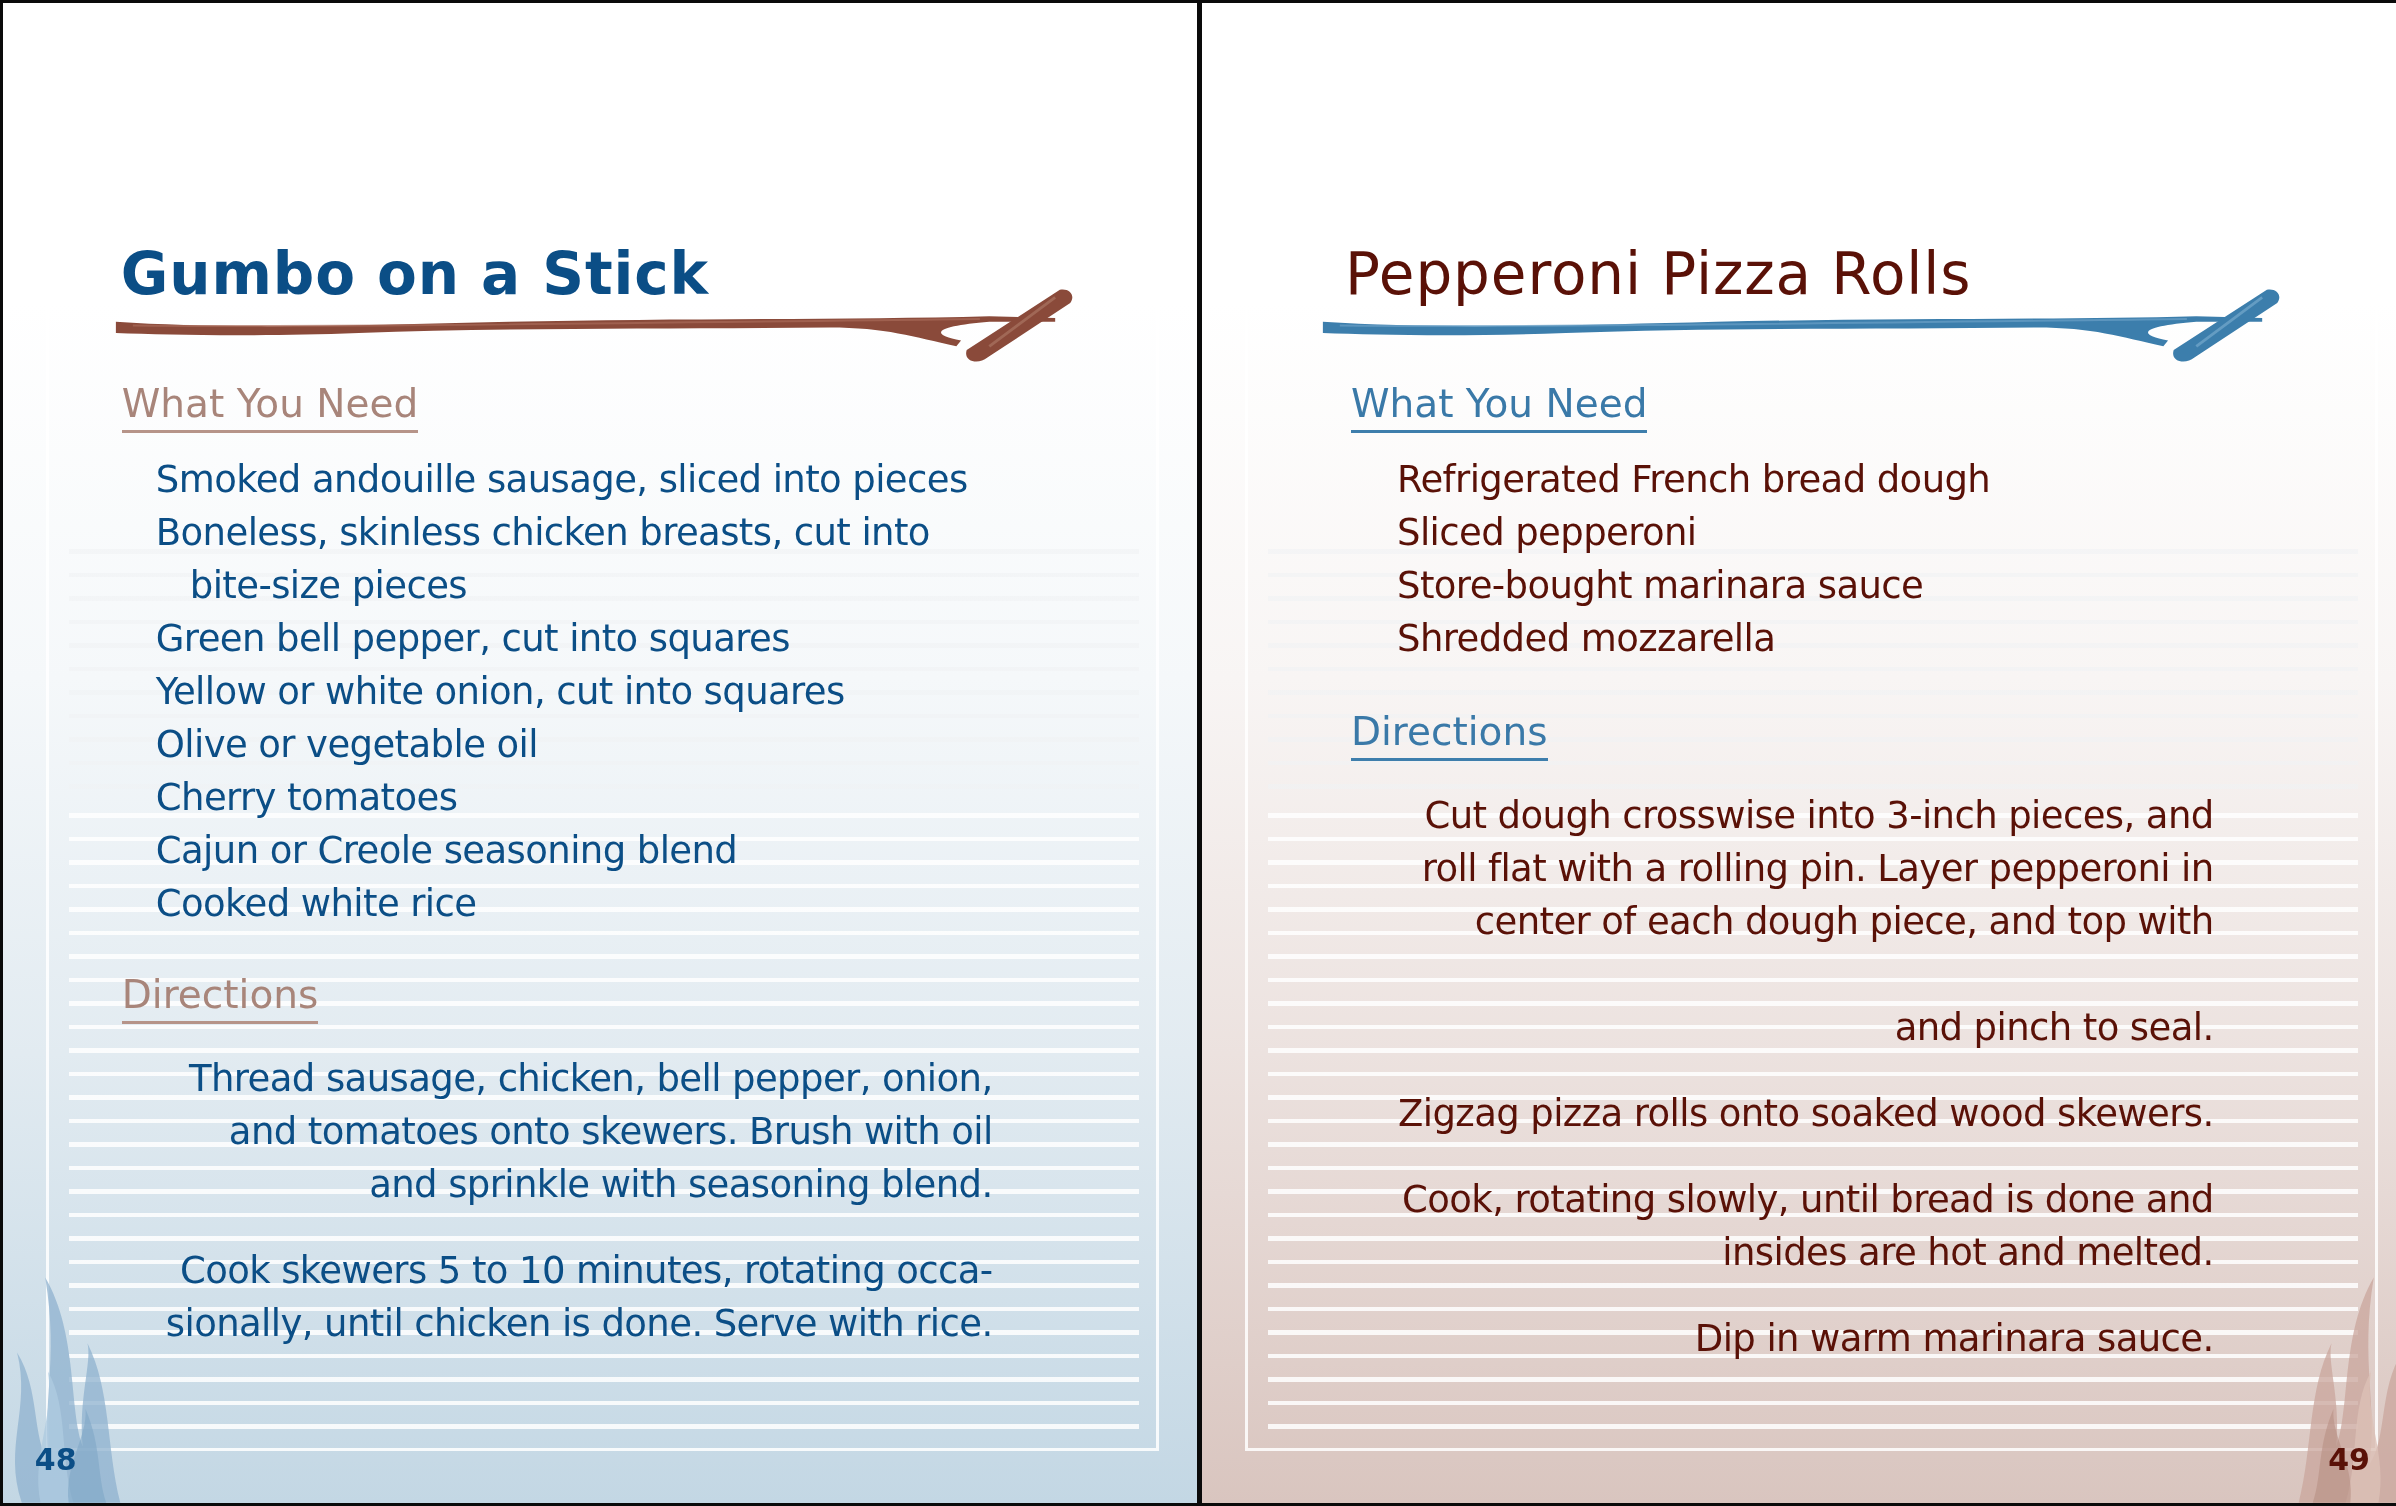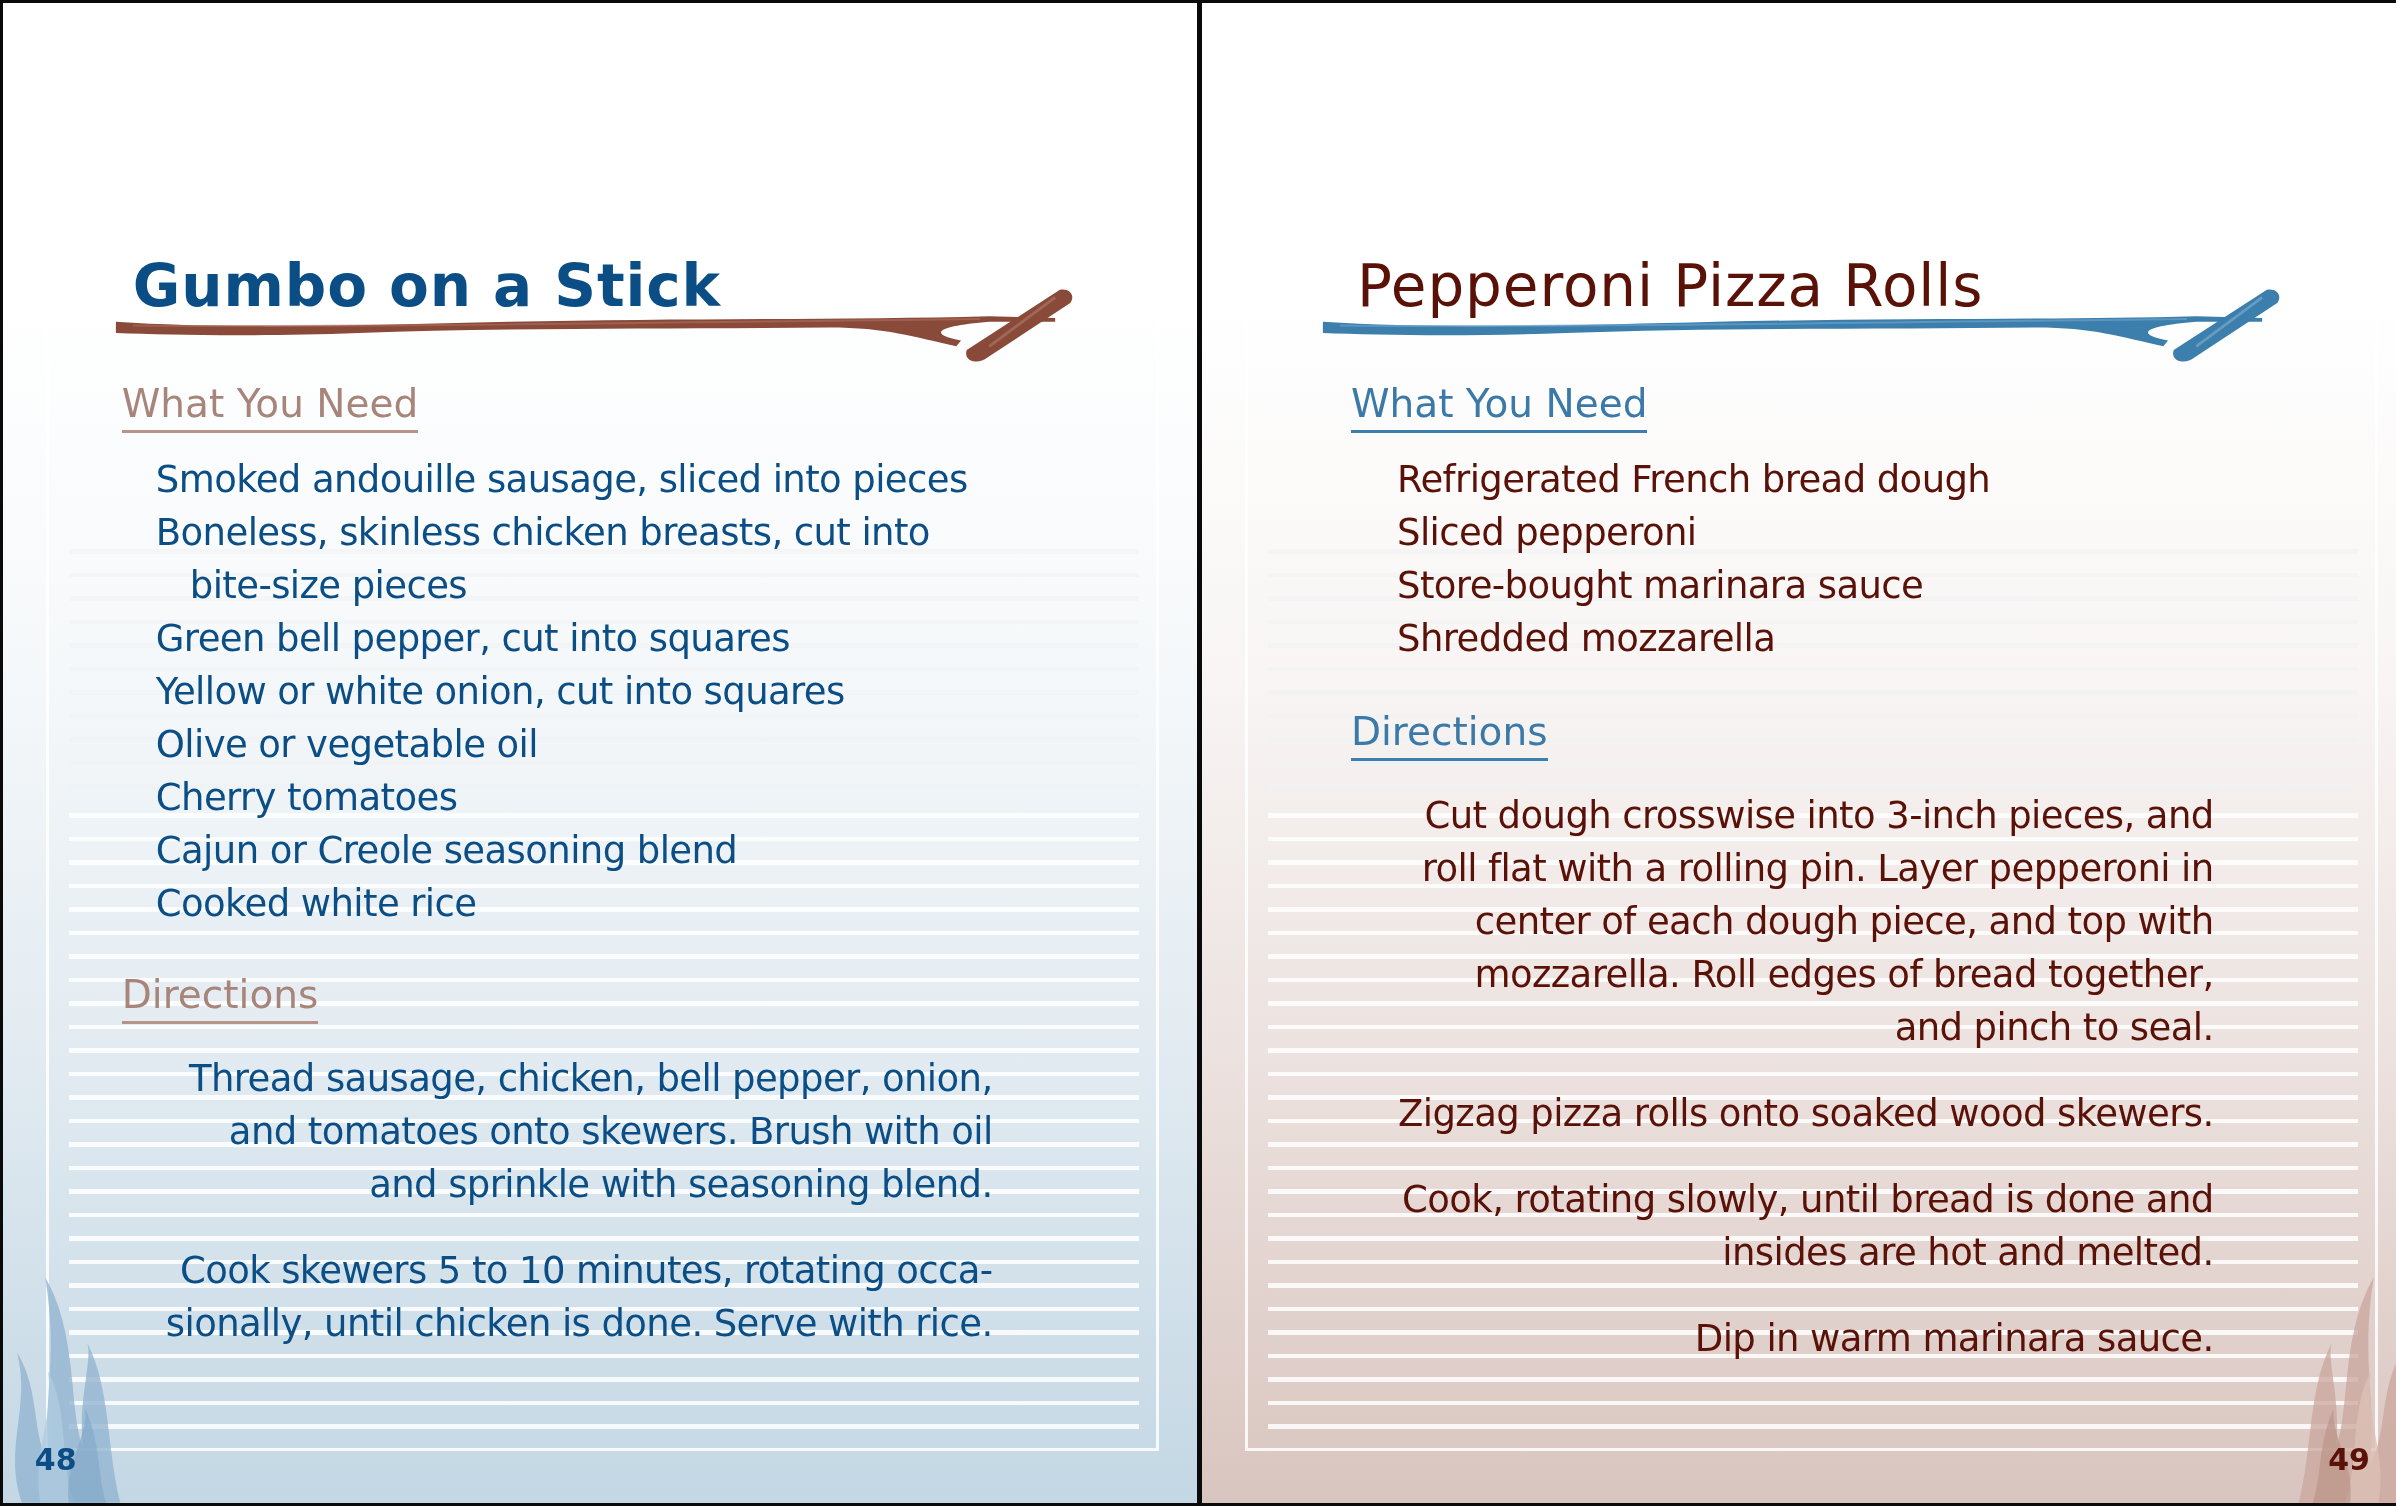--- a/index.html
+++ b/index.html
@@ -39,21 +39,21 @@
         rgba(255,255,255,0.0) 0px, rgba(255,255,255,0.0) 19px,
         rgba(255,255,255,0.85) 19px, rgba(255,255,255,0.85) 23.5px);
     }
     .rules.top {
       top: 527px; bottom: auto; height: 264px;
       background-image: repeating-linear-gradient(to bottom,
         rgba(255,255,255,0) 0px, rgba(255,255,255,0) 19px,
         rgba(240,242,244,0.6) 19px, rgba(240,242,244,0.6) 23.5px);
     }
     .title {
-      position: absolute; top: 237px; margin: 12px;
+      position: absolute; top: 237px; margin: 0;
       font-family: "DejaVu Sans", sans-serif;
       font-size: 58px; font-weight: bold; letter-spacing: 0.9px;
     }
     .page.left .title { left: 118px; color: #0b4e86; }
     .page.right .title { left: 143px; color: #5a1107; font-weight: normal; font-family: "DejaVu Sans", sans-serif; }
     .stick {
       position: absolute; top: 281px;
     }
     .page.left .stick { left: 111px; }
     .page.right .stick { left: 119px; }
@@ -167,21 +167,21 @@
       <li>Shredded mozzarella</li>
     </ul>
 
     <h2 class="section-heading" style="left:149px; top:709px;">Directions</h2>
 
     <div class="directions" style="left:196px; top:778px;">
       <p>
         <span>Cut dough crosswise into 3-inch pieces, and</span><br>
         <span>roll flat with a rolling pin. Layer pepperoni in</span><br>
         <span>center of each dough piece, and top with</span><br>
-        <span>mozzarella. Roll edges of bread together,</span><br>
+        <br>
         <span>and pinch to seal.</span>
       </p>
       <p>
         <span>Zigzag pizza rolls onto soaked wood skewers.</span>
       </p>
       <p>
         <span>Cook, rotating slowly, until bread is done and</span><br>
         <span>insides are hot and melted.</span>
       </p>
       <p>

